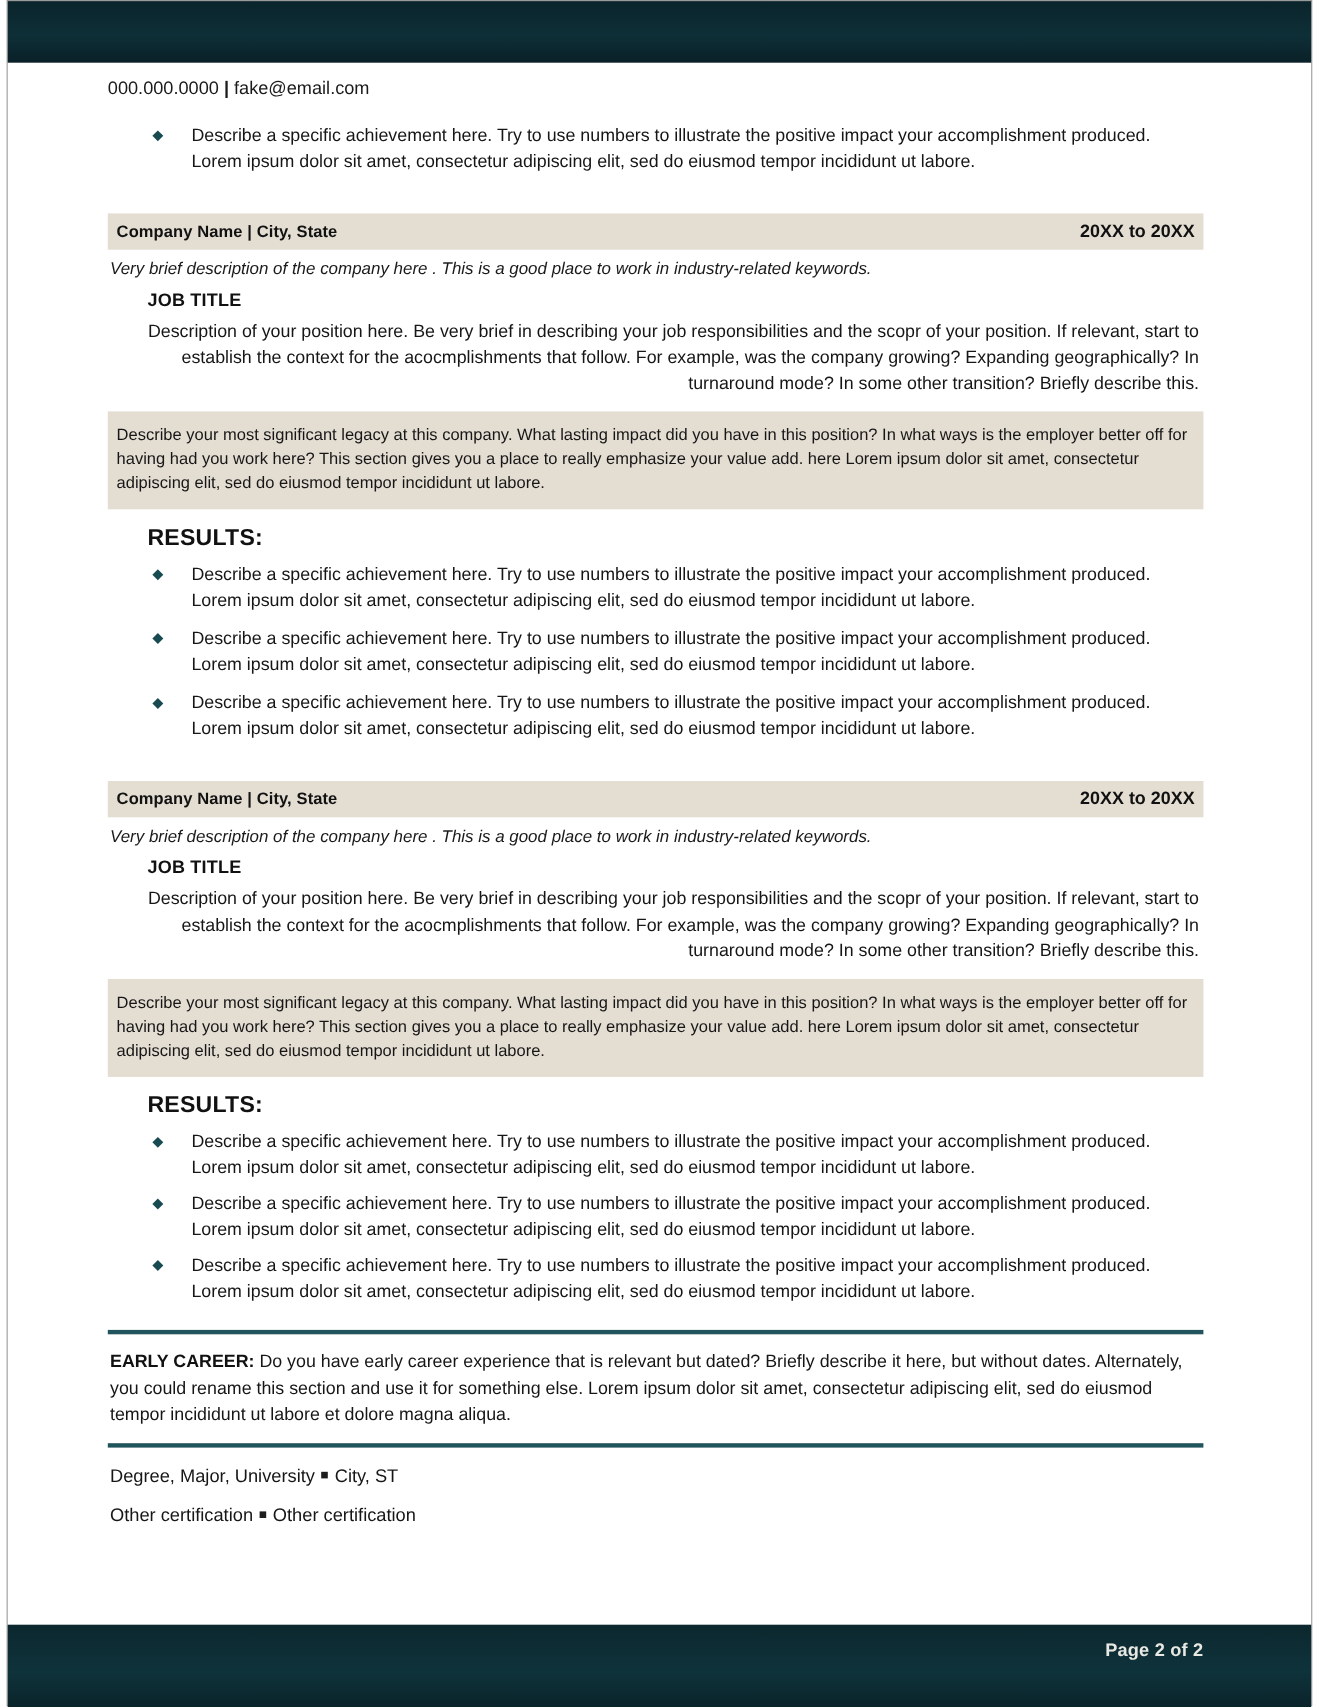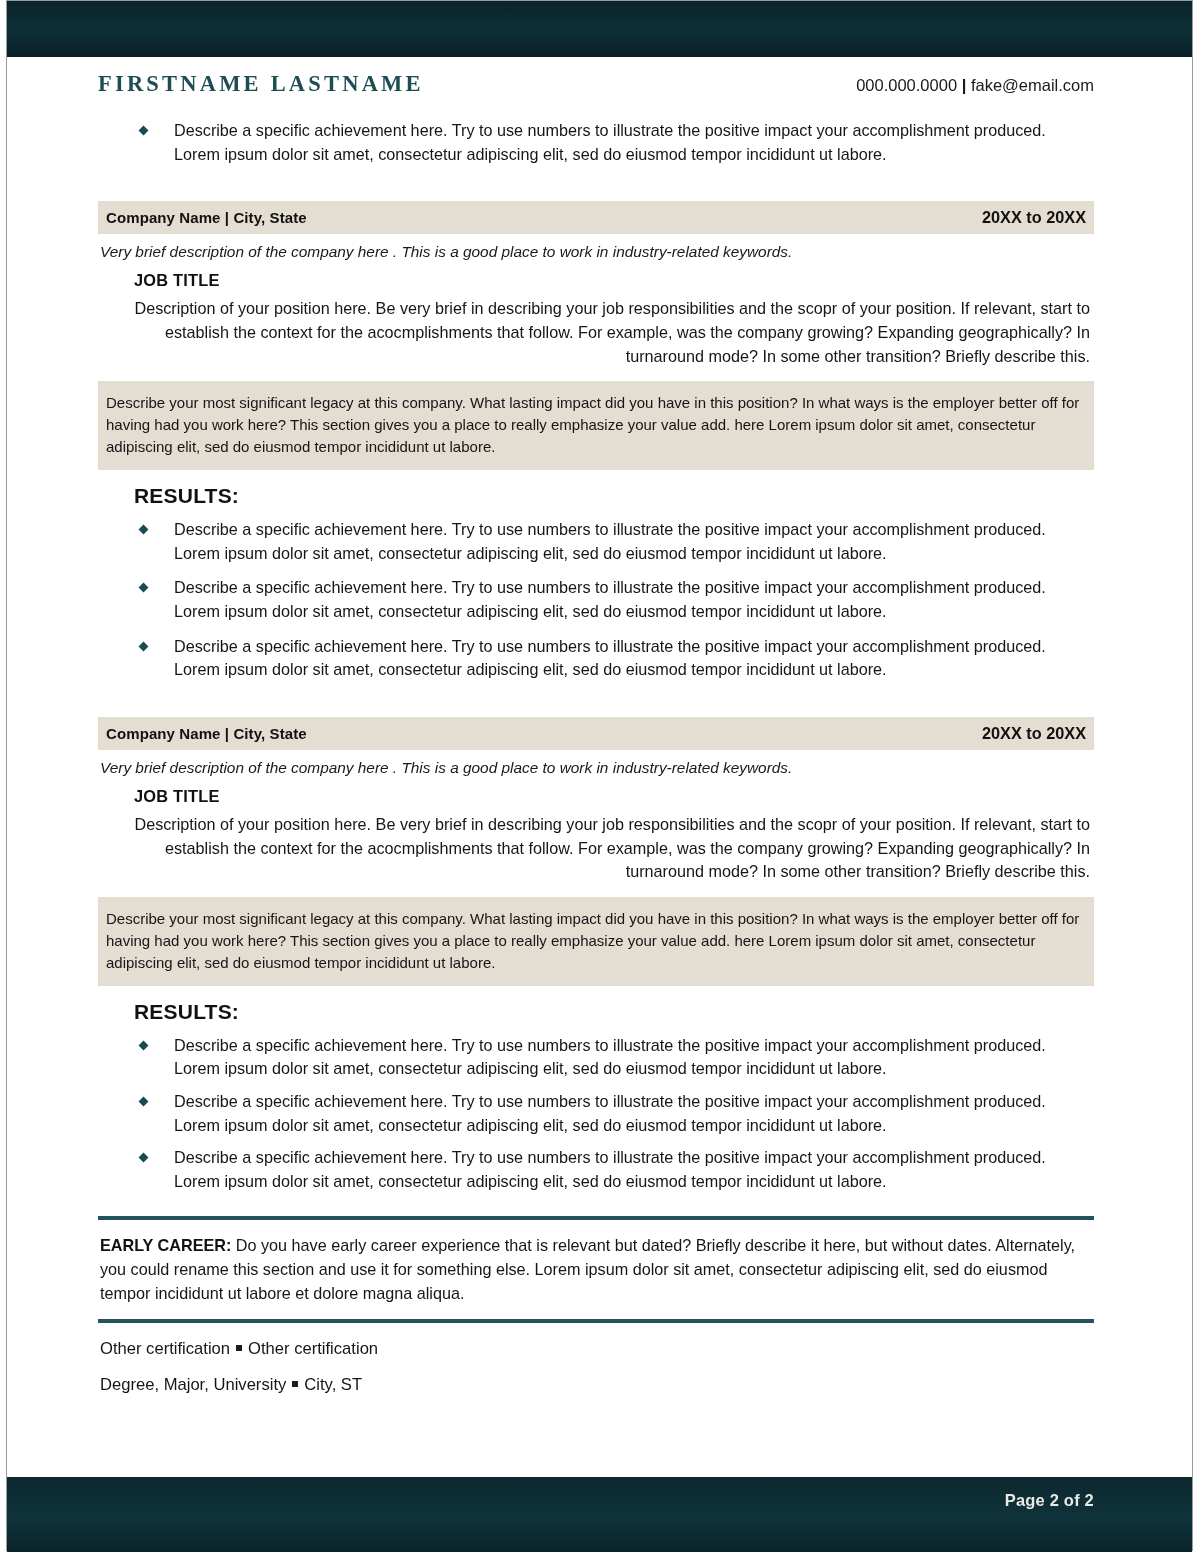--- a/index.html
+++ b/index.html
@@ -233,21 +233,20 @@
 
 <div class="page">
 
   <div class="page-frame"></div>
 
   <div class="topbar"></div>
 
   <div class="content">
 
     <div class="namerow">
-      <div class="fullname">FIRSTNAME LASTNAME</div>
       <div class="contact">
         <span>000.000.0000</span>
         <span class="sep">|</span>
         <span>fake@email.com</span>
       </div>
     </div>
 
     <div style="height:16px"></div>
     <ul class="bullets">
       <li class="bullet">
@@ -315,25 +314,25 @@
     <div class="section-gap-sm"></div>
 
     <div class="rule-teal"></div>
     <div class="early-career">
       <span class="lead">EARLY CAREER:</span><span> Do you have early career experience that is relevant but dated? Briefly describe it here, but without dates. Alternately, you could rename this section and use it for something else.  Lorem ipsum dolor sit amet, consectetur adipiscing elit, sed do eiusmod tempor incididunt ut labore et dolore magna aliqua.</span>
     </div>
     <div class="rule-teal"></div>
 
 
     <div class="edu-line">
+      <span>Degree, Major, University</span><span class="edu-sq"></span><span>City, ST</span>
+    </div>
+
+    <div class="edu-line">
       <span>Other certification</span><span class="edu-sq"></span><span>Other certification</span>
-    </div>
-
-    <div class="edu-line">
-      <span>Degree, Major, University</span><span class="edu-sq"></span><span>City, ST</span>
     </div>
 
   </div>
 
   <div class="footerbar">
     <div class="footer-text">Page 2 of 2</div>
   </div>
 
 </div>
 

